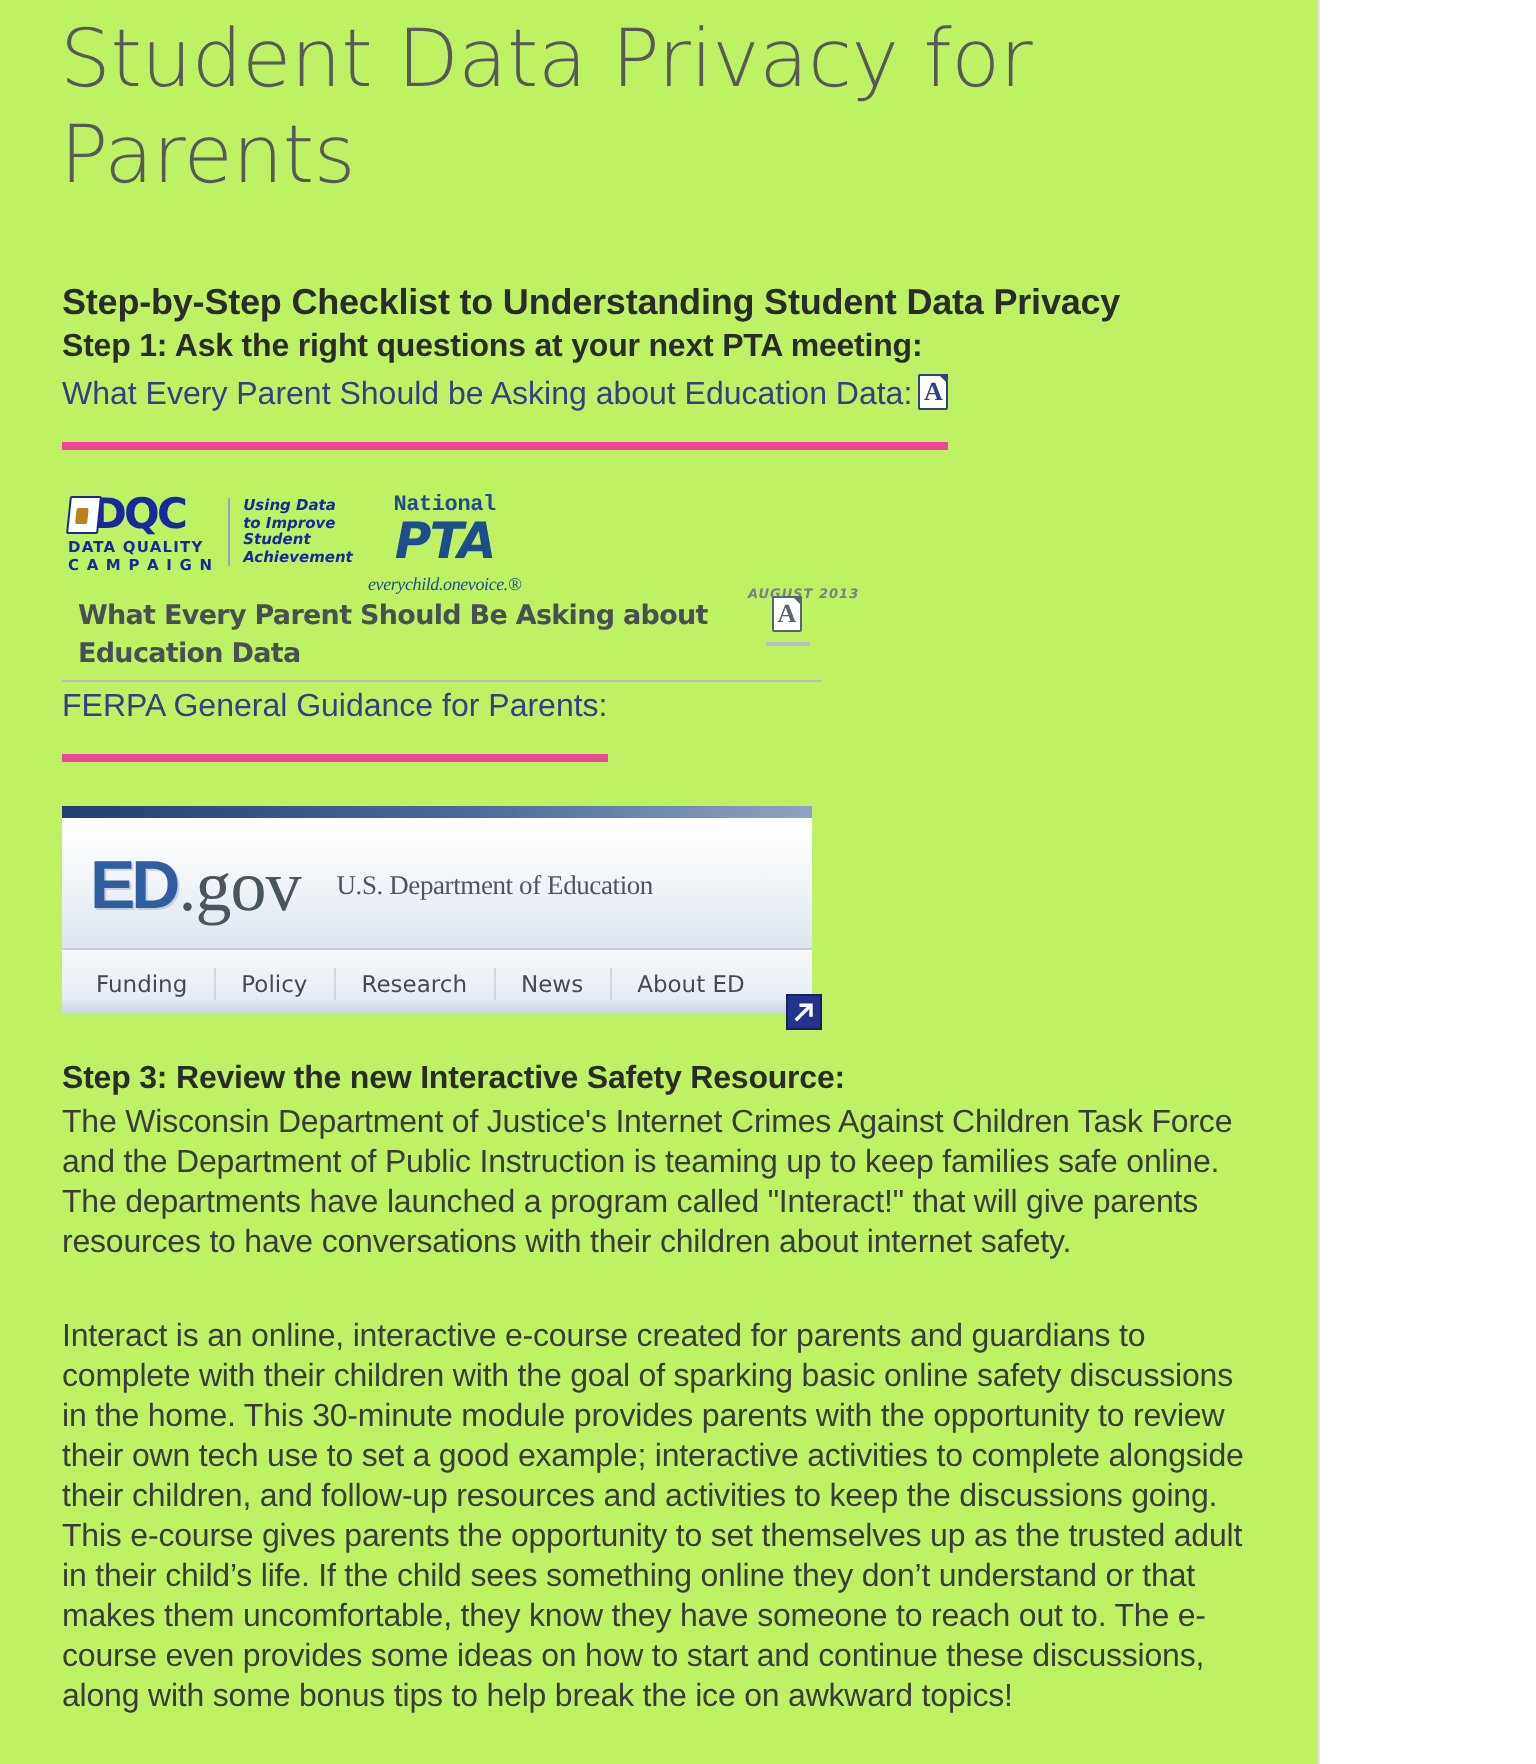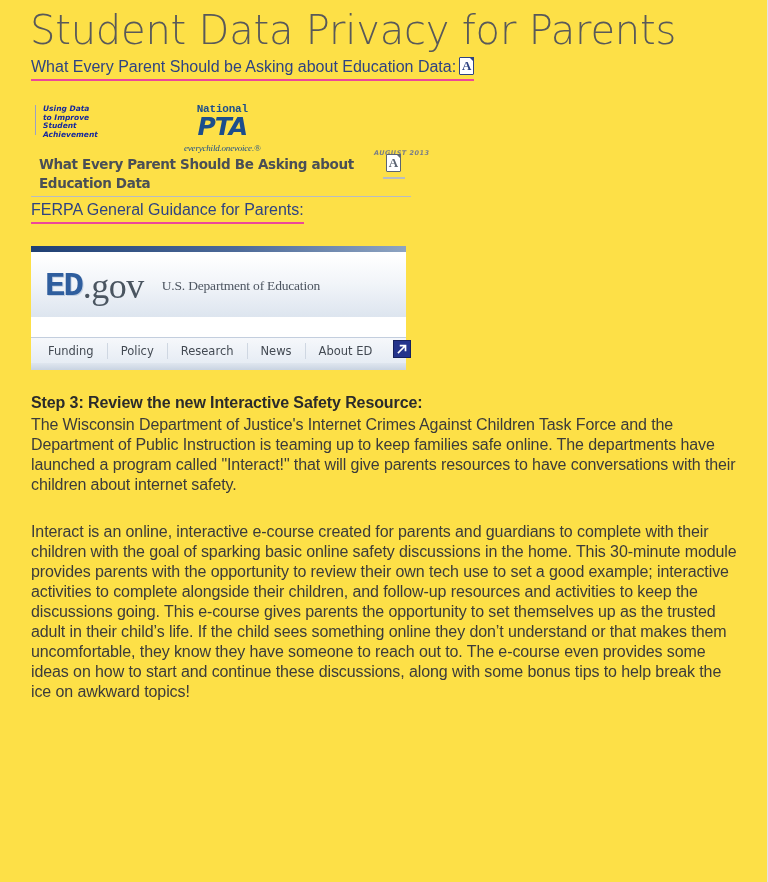--- a/index.html
+++ b/index.html
@@ -10,25 +10,25 @@
   body {
     width: 768px;
     height: 882px;
     font-family: "Liberation Sans", sans-serif;
     color: #3a3a3a;
     overflow: hidden;
     position: relative;
   }
   .page {
     position: relative;
-    width: 768px;
+    width: 660px;
     height: 882px;
     box-sizing: border-box;
     border-right: 1px solid #e3e3e3;
-    background: #fde047;
+    background: #bef264;
   }
   .page-title {
     font-family: "DejaVu Sans", sans-serif;
     font-weight: 300;
     font-size: 40px;
     line-height: 48px;
     color: #595959;
     letter-spacing: -0.2px;
     margin: 0;
     padding: 6px 0 0 30px;
@@ -57,22 +57,22 @@
     letter-spacing: -0.1px;
   }
   .step-head.spaced { margin-top: 28px; }
 
   a.doclink {
     display: inline-block;
     font-size: 16px;
     line-height: 22px;
     color: #2f4382;
     text-decoration: none;
-    border-bottom: 2px solid #ec4899;
-    padding-bottom: 1px;
+    border-bottom: 4px solid #ec4899;
+    padding-bottom: 12px;
     margin-top: 2px;
   }
   .doclink .pdf-ico { vertical-align: -3px; margin-left: 3px; }
 
   
   .pdf-ico {
     display: inline-block;
     position: relative;
     width: 15px;
     height: 18px;
@@ -252,21 +252,21 @@
   .edgov-thin { height: 3px; background: #ffffff; }
   .edgov-head {
     height: 62px;
     background: linear-gradient(to bottom, #ffffff 0%, #f2f5f9 45%, #dde5ef 100%);
     display: flex;
     align-items: center;
     padding-left: 14px;
     position: relative;
   }
   .ed-logo {
-    font-family: Liberation Mono, monospace;
+    font-family: Liberation Sans, sans-serif;
     font-weight: bold;
     font-size: 34px;
     line-height: 34px;
     color: #2f5e9e;
     letter-spacing: -2px;
     text-shadow: 1px 1px 0 rgba(120,150,190,.35);
   }
   .ed-dotgov {
     font-family: "Liberation Serif", serif;
     font-size: 36px;
@@ -280,23 +280,22 @@
     font-size: 13.5px;
     color: #4d5560;
     margin-left: 18px;
     letter-spacing: -0.2px;
   }
   .edgov-nav {
     height: 25px;
     background: linear-gradient(to bottom, #f6f8fb 0%, #e6ecf4 100%);
     border-top: 1px solid #c3cede;
     display: flex;
-    align-items: center;
+    align-items: flex-end;
     padding-left: 4px;
-    margin-top: 20px;
   }
   .edgov-nav .tab {
     font-family: "DejaVu Sans", sans-serif;
     font-size: 11.5px;
     color: #434a53;
     padding: 0 13px;
     border-right: 1px solid #cfd7e2;
     line-height: 16px;
   }
   .edgov-nav .tab:last-child { border-right: 0; }
@@ -328,27 +327,35 @@
 </style>
 </head>
 <body>
 
 <div class="page">
 
   <h1 class="page-title">Student Data Privacy for Parents</h1>
 
   <div class="content">
 
-
+    <div class="sec-head big">Step-by-Step Checklist to Understanding Student Data Privacy</div>
+
+    <div class="step-head">Step 1: Ask the right questions at your next PTA meeting:</div>
 
     <a class="doclink" href="#"><span>What Every Parent Should be Asking about Education Data:</span><span class="pdf-ico"><span class="a-mark">A</span></span></a>
 
     <div class="logo-strip">
 
       <div class="dqc">
+        <div class="dqc-left">
+          <div class="dqc-pencil"></div>
+          <div class="dqc-word">DQC</div>
+          <div class="dqc-sub1">DATA QUALITY</div>
+          <div class="dqc-sub2">C A M P A I G N</div>
+        </div>
         <div class="dqc-rule"></div>
         <div class="dqc-tag">
           <div>Using Data</div>
           <div>to Improve</div>
           <div>Student</div>
           <div>Achievement</div>
         </div>
       </div>
 
       <div class="pta">

